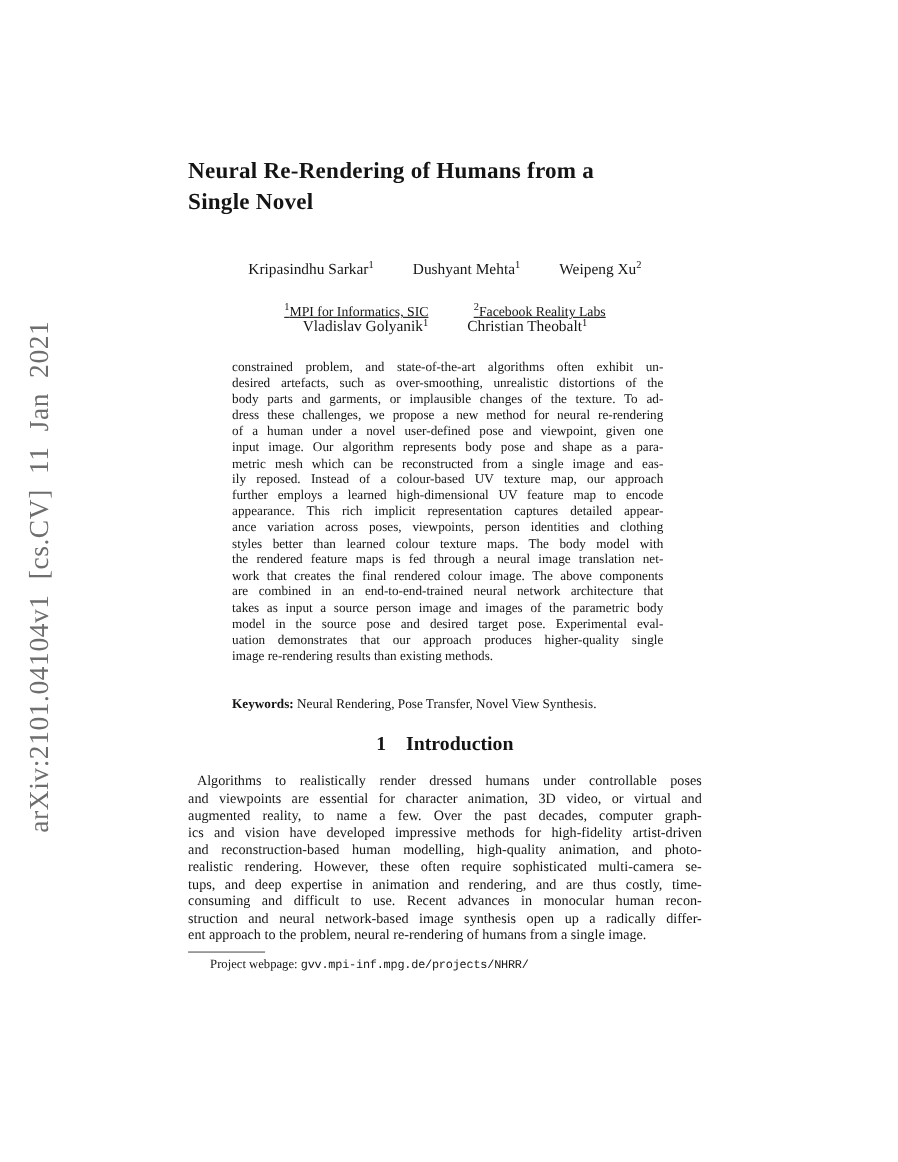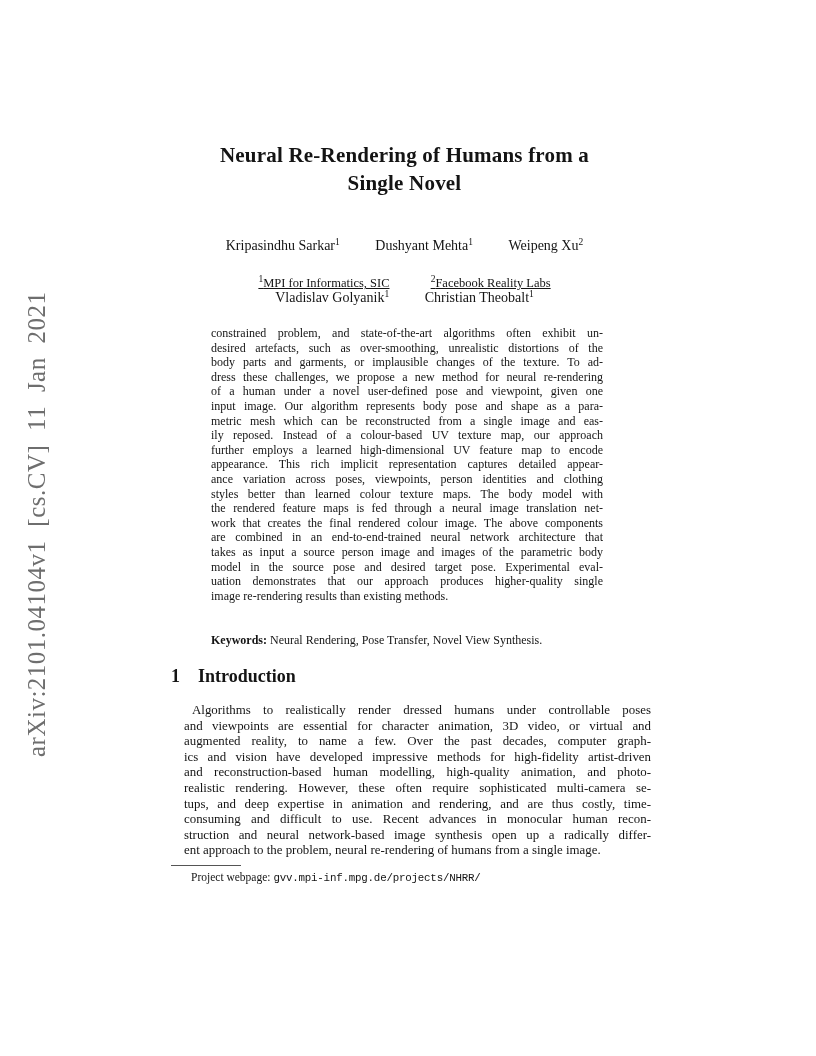--- a/index.html
+++ b/index.html
@@ -28,21 +28,20 @@
     letter-spacing: 0.5px;
     word-spacing: 7px;
     color: #6e6e6e;
     text-align: center;
     line-height: 42px;
   }
 
   .title-block {
     position: absolute;
     left: 171px; top: 141px; width: 467px;
-    text-align: center;
     font-weight: bold;
     font-size: 21px;
     line-height: 28px;
     letter-spacing: 0.2px;
   }
 
   .authors-block {
     position: absolute;
     left: 151px; top: 221px; width: 507px;
     text-align: center;
@@ -87,26 +86,27 @@
     white-space: normal;
   }
   .lines > div:last-child { text-align-last: left; }
   .indent-first > div:first-child { text-indent: 8px; }
 
   .section-heading {
     position: absolute;
     left: 171px; top: 666px; width: 467px;
     font-weight: bold;
     font-size: 18px;
+    text-align: center;
   }
   .sec-num { margin-right: 18px; }
 
   .intro-block {
     position: absolute;
-    left: 184px; top: 703px; width: 467px;
+    left: 171px; top: 703px; width: 467px;
     font-size: 12.9px;
     line-height: 15.6px;
   }
 
   .footnote-rule {
     position: absolute;
     left: 171px; top: 865px; width: 70px; height: 1px;
     background: #555555;
   }
   .footnote-block {

